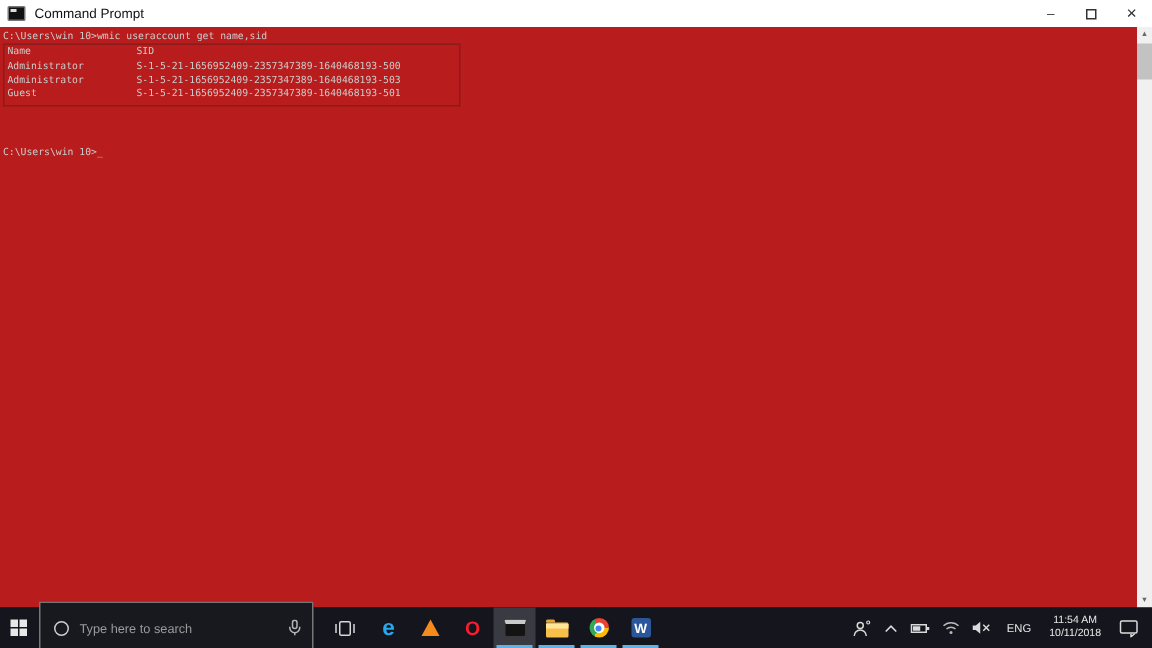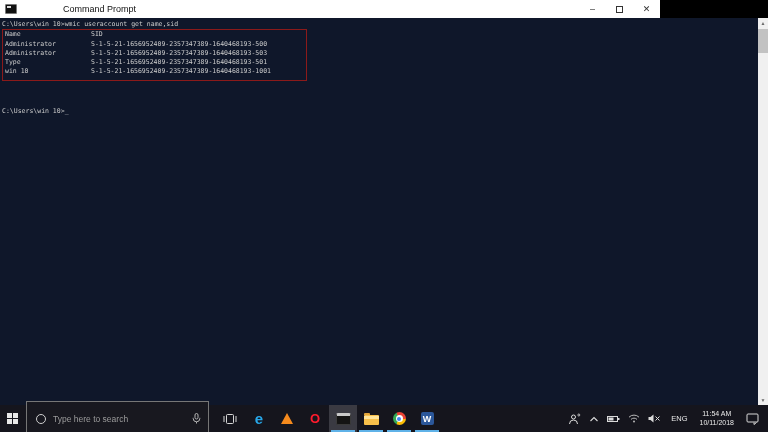--- a/index.html
+++ b/index.html
@@ -1,34 +1,34 @@
 <!DOCTYPE html>
 <html><head>
 <meta charset="utf-8">
 <style>
   * { margin:0; padding:0; box-sizing:border-box; }
   html,body { width:768px; height:432px; overflow:hidden; background:#000; }
   body { font-family:"Liberation Sans", sans-serif; position:relative; }
 
   
-  .titlebar { position:absolute; top:0; left:0; width:660px; height:18px;
-    background:#ffffff; display:flex; align-items:center;gap:40px; }
+  .titlebar { position:absolute; top:0; left:0; width:768px; height:18px;
+    background:#ffffff; display:flex; align-items:center; }
   .cmd-title-icon { width:12px; height:10px; margin:0 6px 0 5px;
     background:#111; border:1px solid #777; border-radius:1px; position:relative; }
   .cmd-title-icon::after { content:""; position:absolute; left:1px; top:1px;
     width:4px; height:1.5px; background:#ddd; }
   .title-text { font-size:9px; color:#111; }
   .win-controls { margin-left:auto; display:flex; height:18px; }
   .win-btn { width:27px; height:18px; display:flex; align-items:center;
     justify-content:center; font-size:9px; color:#333; cursor:default; }
   .max-box { width:7px; height:7px; border:1px solid #333; }
 
   
   .console { position:absolute; top:18px; left:0; width:758px; height:387px;
-    background:#0f172a; color:#cccccc;
+    background:#b91c1c; color:#cccccc;
     font-family:"DejaVu Sans Mono","Liberation Mono",monospace;
     font-size:6.5px; line-height:9.3px; padding:2px 0 12px 2px; }
   .line { white-space:pre; }
   .acct-table { width:305px; border:1.5px solid #8b1a1a; margin-top:0;
     padding:0 0 3px 2px; }
   .col-name { display:inline-block; width:86px; white-space:pre; }
   .prompt-line { margin-top:26px; white-space:pre; }
   .cursor { animation: blink 1s steps(1) infinite; }
   @keyframes blink { 50% { opacity:0; } }
 
@@ -112,22 +112,21 @@
   </div>
 </div>
 
 <div class="console">
   <div class="line"><span>C:\Users\win 10&gt;</span><span>wmic useraccount get name,sid</span></div>
 
   <div class="acct-table">
     <div class="line"><span class="col-name">Name</span><span>SID</span></div>
     <div class="line"><span class="col-name">Administrator</span><span>S-1-5-21-1656952409-2357347389-1640468193-500</span></div>
     <div class="line"><span class="col-name">Administrator</span><span>S-1-5-21-1656952409-2357347389-1640468193-503</span></div>
-    <div class="line"><span class="col-name">Type</span><span>S-1-5-21-1656952409-2357347389-1640468193-501</span></div>
-    <div class="line"><span class="col-name">win 10</span><span>S-1-5-21-1656952409-2357347389-1640468193-1001</span></div>
+    <div class="line"><span class="col-name">Guest</span><span>S-1-5-21-1656952409-2357347389-1640468193-501</span></div>
   </div>
 
   <div class="prompt-line"><span>C:\Users\win 10&gt;</span><span class="cursor">_</span></div>
 </div>
 
 <div class="scrollbar">
   <div class="sb-arrow sb-up">▲</div>
   <div class="sb-thumb"></div>
   <div class="sb-arrow sb-down">▼</div>
 </div>

